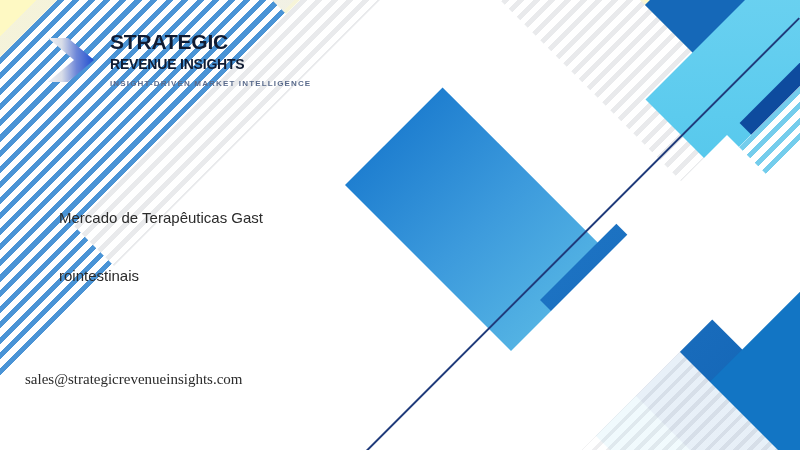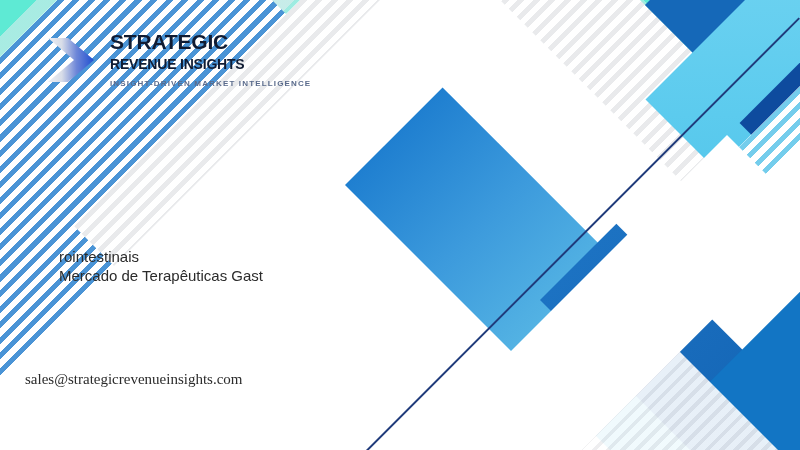--- a/index.html
+++ b/index.html
@@ -10,21 +10,21 @@
   }
   body {
     font-family: "Liberation Sans", sans-serif;
   }
 
   .slide {
     position: relative;
     width: 800px;
     height: 450px;
     overflow: hidden;
-    background: #5eead4;
+    background: #fef9c3;
   }
 
   
   .artwork {
     position: absolute;
     inset: 0;
     overflow: hidden;
     pointer-events: none;
   }
   .artwork > * { position: absolute; }
@@ -294,20 +294,20 @@
         <path d="M2 4 L22 4 L48 26 L22 48 L2 48 L28 26 Z" fill="url(#markGrad)"></path>
       </svg>
       <div class="logo-text">
         <div class="logo-line1">STRATEGIC</div>
         <div class="logo-line2">REVENUE INSIGHTS</div>
         <div class="logo-tagline">INSIGHT-DRIVEN MARKET INTELLIGENCE</div>
       </div>
     </div>
 
     <div class="title-block">
+      <div class="title-line">Mercado de Terapêuticas Gast</div>
       <div class="title-line second">rointestinais</div>
-      <div class="title-line">Mercado de Terapêuticas Gast</div>
     </div>
 
     <div class="contact">sales@strategicrevenueinsights.com</div>
 
   </div>
 </div>
 
 </body></html>

